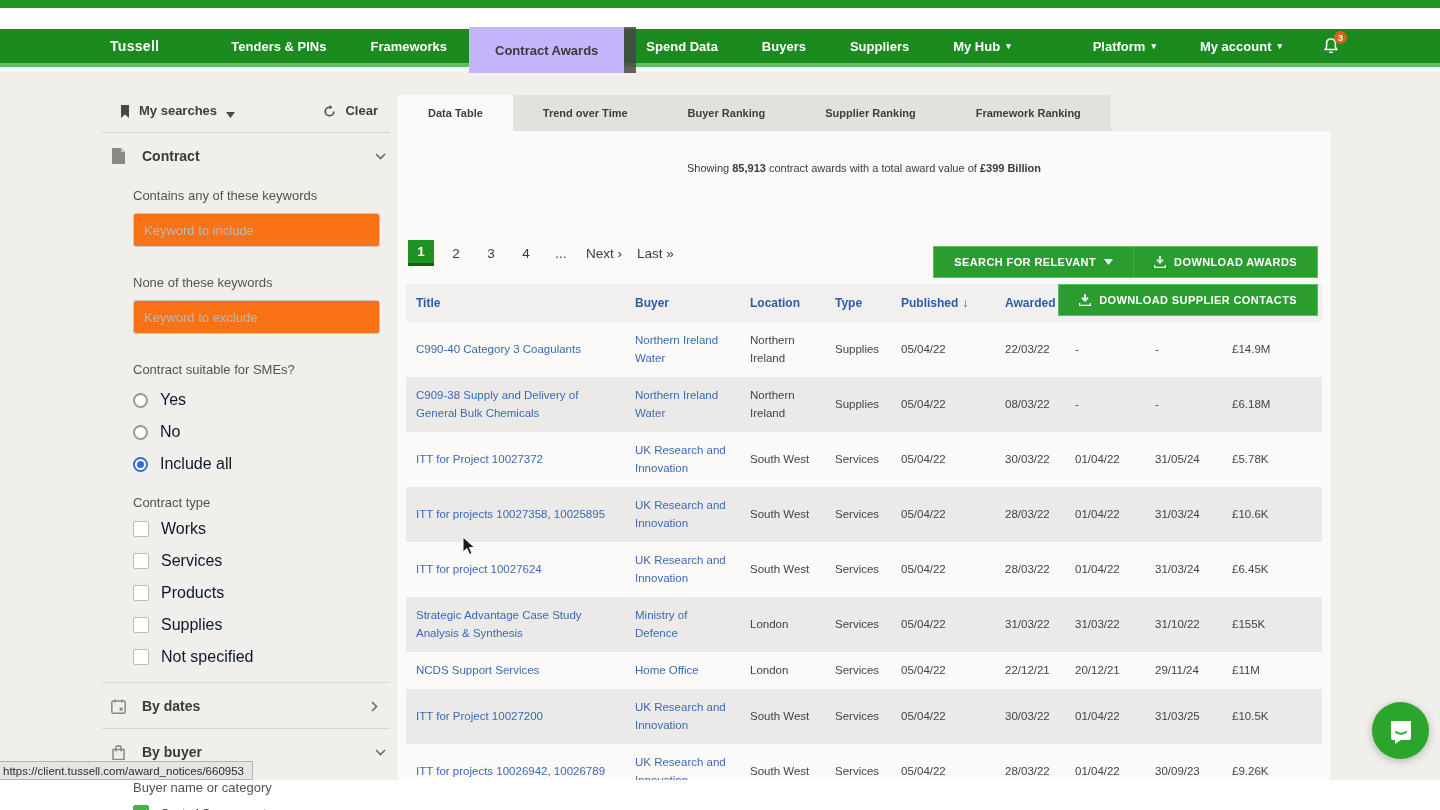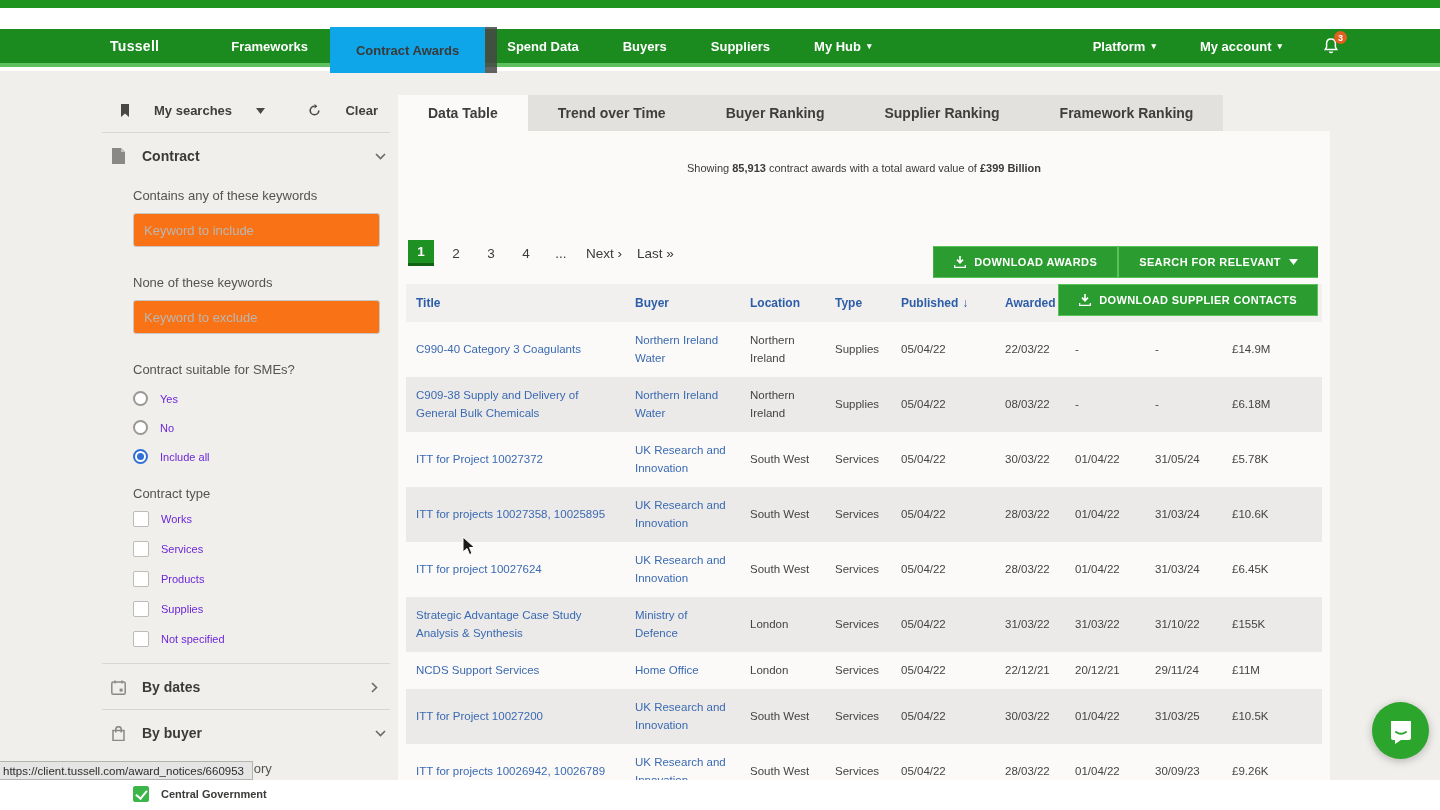--- a/index.html
+++ b/index.html
@@ -8,66 +8,66 @@
   .stage { position:relative; width:1440px; height:670px; background:#ffffff; }
 
   
   .top-strip { position:absolute; left:0; top:0; width:1440px; height:8px; background:#1f941f; }
   .main-nav { position:absolute; left:0; top:29px; width:1440px; height:38px;
     background:#1b8a1f; border-bottom:4px solid #5fc05f; display:flex; align-items:center;
     color:#fff; font-size:13px; font-weight:bold; z-index:30; }
   .nav-left { display:flex; align-items:center; height:100%; }
   .brand { margin-left:110px; margin-right:50px; font-size:14px; letter-spacing:.3px; cursor:pointer; }
   .nav-item { padding:0 22px; height:100%; display:flex; align-items:center; cursor:pointer; white-space:nowrap; }
-  .nav-item.active { background:#0ea5e9; color:#3a3a38; height:46px; margin-top:8px; padding:15px 26px;
+  .nav-item.active { background:#c4b5fd; color:#3a3a38; height:46px; margin-top:8px; padding:15px 26px;
     box-shadow:12px 0 0 0 rgba(70,70,70,.85); }
   .nav-right { margin-left:auto; display:flex; align-items:center; height:100%; margin-right:100px; }
   .caret { font-size:9px; margin-left:6px; }
   .bell-wrap { position:relative; margin-left:18px; cursor:pointer; }
   .badge { position:absolute; top:-6px; right:-7px; background:#e2601f; color:#fff; font-size:9px;
     width:13px; height:13px; border-radius:50%; display:flex; align-items:center; justify-content:center; }
 
   
   .page-bg { position:absolute; left:0; top:71px; width:1440px; height:709px; background:#f1efec; }
 
   
   .sidebar { position:absolute; left:96px; top:95px; width:300px; z-index:5; color:#464442; }
   .sb-row { display:flex; align-items:center; }
   .searches-row { justify-content:space-between; padding:8px 18px 14px 24px; font-size:13px; font-weight:bold; color:#3f3e3c; }
-  .searches-left, .clear-btn { display:flex; align-items:center; gap:24px; cursor:pointer; }
+  .searches-left, .clear-btn { display:flex; align-items:flex-end; gap:9px; cursor:pointer; }
   .divider { border-top:1px solid #d8d6d3; margin:0 6px; }
   .section-head { display:flex; align-items:center; padding:15px 10px 14px 10px; cursor:pointer; }
   .section-head .icon { width:24px; display:flex; justify-content:center; }
   .section-title { font-size:14px; font-weight:bold; color:#3b3a38; margin-left:12px; flex:1; }
   .field-label { font-size:13px; color:#55534f; margin:10px 0 10px 37px; }
   .kw-input { display:block; margin-left:37px; width:247px; height:34px; border:1px solid #c9c7c4;
     border-radius:3px; background:#f97316; font-size:13px; padding:0 10px; color:#444;
     font-family:"Liberation Sans", sans-serif; }
   .kw-input::placeholder { color:#b9b7b3; }
-  .choice-row { display:flex; align-items:center; gap:12px; margin:0 0 14px 37px; font-size:11px; color:#6d28d9; cursor:pointer; }
+  .choice-row { display:flex; align-items:center; gap:12px; margin:0 0 14px 37px; font-size:16px; color:#0f172a; cursor:pointer; }
   .radio { width:15px; height:15px; border:2px solid #9a9894; border-radius:50%; background:#fff; position:relative; }
   .radio.selected { border-color:#2f6fd6; }
   .radio.selected::after { content:""; position:absolute; left:2px; top:2px; width:7px; height:7px;
     border-radius:50%; background:#2f6fd6; }
   .checkbox { width:16px; height:16px; border:1px solid #bdbbb7; border-radius:2px; background:#fff; }
   .checkbox.checked-green { background:#3cb54a; border-color:#3cb54a; position:relative; }
   .checkbox.checked-green::after { content:""; position:absolute; left:4px; top:1px; width:5px; height:9px;
     border:solid #fff; border-width:0 2px 2px 0; transform:rotate(40deg); }
   .collapsed-chevron { margin-right:8px; }
   .partial-buyer-row { display:flex; align-items:center; gap:12px; margin:4px 0 0 37px; font-size:11px;
     font-weight:bold; color:#3b3a38; }
 
   
   .status-bar { position:absolute; left:0; top:761px; height:19px; background:#e5e5e5;
     border:1px solid #b5b3b0; border-left:none; font-size:11.5px; color:#2e2d2b; display:flex;
     align-items:center; padding:0 8px 0 3px; z-index:40; }
 
   
   .tabs-row { position:absolute; left:398px; top:95px; height:36px; display:flex; z-index:6; }
-  .tab { height:36px; display:flex; align-items:center; justify-content:center; font-size:14px;
+  .tab { height:36px; display:flex; align-items:center; justify-content:center; font-size:11px;
     font-weight:bold; color:#3f3e3c; padding:0 30px; cursor:pointer; background:#e3e1de; white-space:nowrap; }
   .tab.active { background:#fbfaf8; }
   .content-panel { position:absolute; left:398px; top:131px; width:932px; height:649px;
     background:#fbfaf8; z-index:5; overflow:hidden; }
   .summary { text-align:center; font-size:11px; color:#3c3b39; margin-top:31px; }
   .summary span { white-space:pre; }
   .summary .b { font-weight:bold; }
   .controls-row { position:relative; height:0; }
   .pagination { position:absolute; left:10px; top:66px; display:flex; align-items:center; gap:9px;
     font-size:13.5px; color:#3c3b39; }
@@ -103,20 +103,21 @@
 <body>
 
 <div class="stage">
 
   <div class="top-strip"></div>
 
   <nav class="main-nav">
     <div class="nav-left">
       <span class="brand">Tussell</span>
       <div style="display:flex;height:100%;align-items:center;">
+          <div class="nav-item">Tenders &amp; PINs</div>
           <div class="nav-item">Frameworks</div>
           <div class="nav-item active">Contract Awards</div>
           <div class="nav-item">Spend Data</div>
           <div class="nav-item">Buyers</div>
           <div class="nav-item">Suppliers</div>
           <div class="nav-item">My Hub<span class="caret">▾</span></div>
         </div>
     </div>
     <div class="nav-right">
       <div style="display:flex;align-items:center;height:100%;">
@@ -271,32 +272,32 @@
           <div class="page-item active">1</div>
           <div class="page-item">2</div>
           <div class="page-item">3</div>
           <div class="page-item">4</div>
           <div class="page-item">...</div>
           <div class="page-item">Next ›</div>
           <div class="page-item">Last »</div>
         </div>
 
       <div class="btn-row1">
+        <button class="green-btn joined-left">
+          <span>SEARCH FOR RELEVANT</span>
+          <svg class="icon-svg" width="9" height="6" viewBox="0 0 9 6">
+              <path d="M0 0 h9 L4.5 6 Z" fill="#fff"></path>
+            </svg>
+        </button>
         <button class="green-btn joined-right">
           <svg class="icon-svg" width="12" height="12" viewBox="0 0 12 12">
               <path d="M6 0 v6 M3 3.6 L6 6.8 L9 3.6" fill="none" stroke="#fff" stroke-width="1.6"></path>
               <path d="M0.5 9 v2.5 h11 V9" fill="none" stroke="#fff" stroke-width="1.6"></path>
             </svg>
           <span>DOWNLOAD AWARDS</span>
-        </button>
-        <button class="green-btn joined-left">
-          <span>SEARCH FOR RELEVANT</span>
-          <svg class="icon-svg" width="9" height="6" viewBox="0 0 9 6">
-              <path d="M0 0 h9 L4.5 6 Z" fill="#fff"></path>
-            </svg>
         </button>
       </div>
       <div class="btn-row2">
         <button class="green-btn">
           <svg class="icon-svg" width="12" height="12" viewBox="0 0 12 12">
               <path d="M6 0 v6 M3 3.6 L6 6.8 L9 3.6" fill="none" stroke="#fff" stroke-width="1.6"></path>
               <path d="M0.5 9 v2.5 h11 V9" fill="none" stroke="#fff" stroke-width="1.6"></path>
             </svg>
           <span>DOWNLOAD SUPPLIER CONTACTS</span>
         </button>

